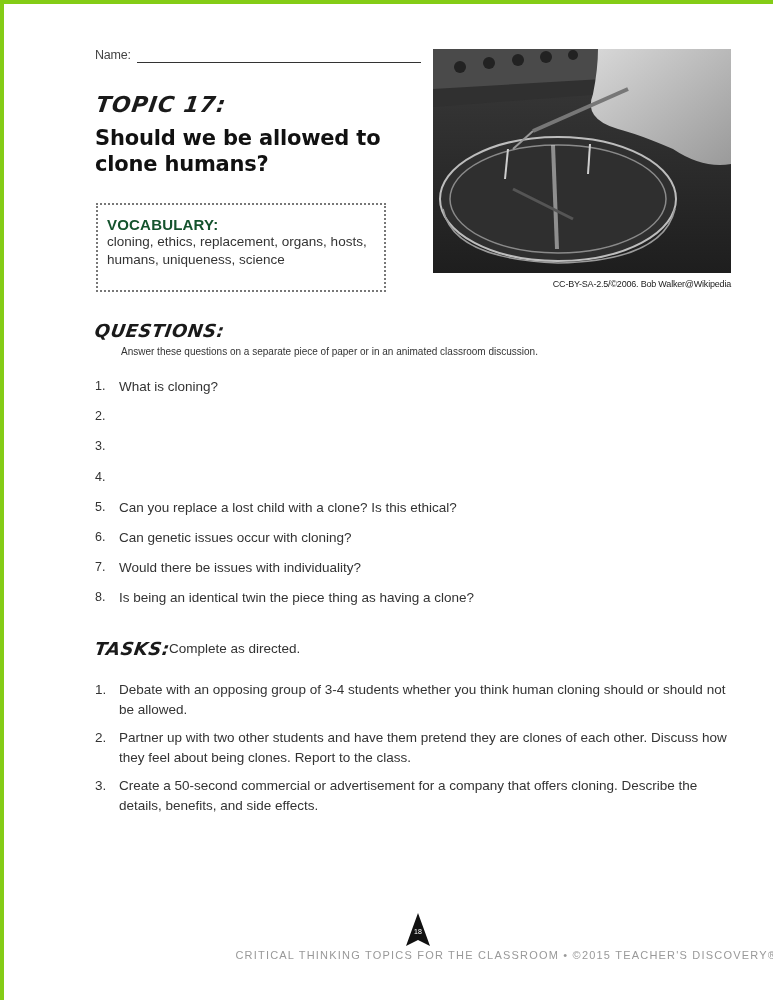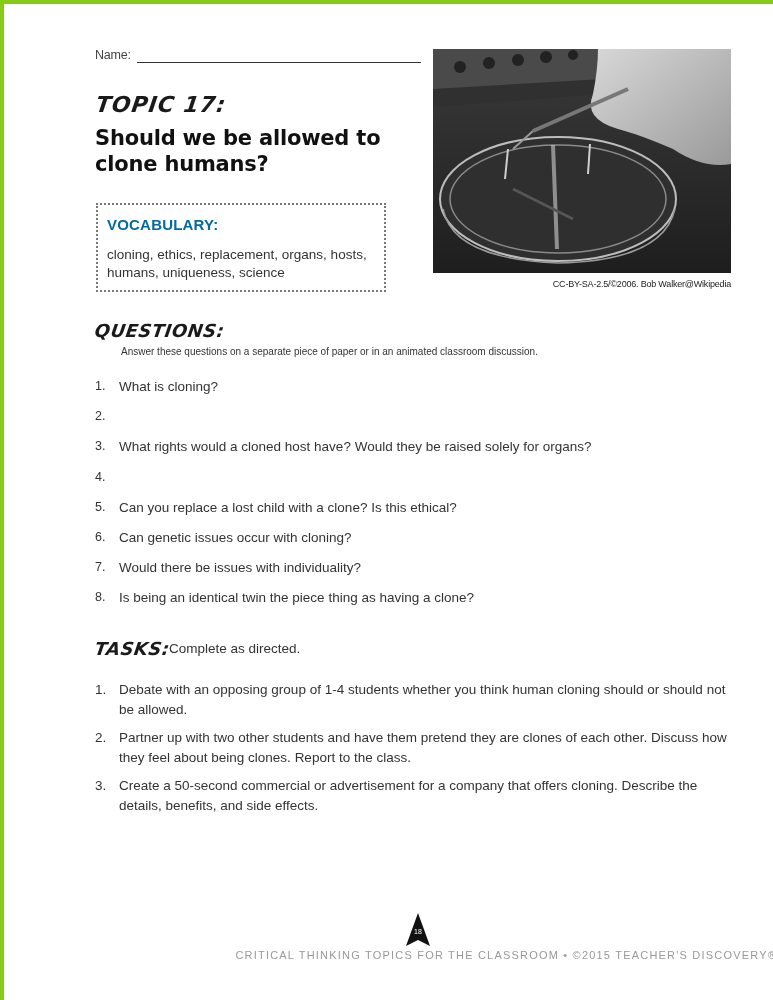--- a/index.html
+++ b/index.html
@@ -7,21 +7,21 @@
   .page { position: absolute; left: 0; top: 0; width: 771px; height: 998px; border: 4px solid #84cc16; background: #fff; }
 
   .name-row { position: absolute; left: 91px; top: 44px; width: 328px; height: 18px; }
   .name-label { position: absolute; left: 0; top: 0; font-size: 12.5px; color: #444; letter-spacing: -0.2px; }
   .name-line { position: absolute; left: 42px; top: 14px; width: 284px; border-bottom: 1px solid #333; }
 
   .topic-label { position: absolute; left: 92px; top: 88px; font-family: "DejaVu Sans", sans-serif; font-weight: bold; font-style: italic; font-size: 22px; letter-spacing: 1px; transform: skewX(-8deg); color: #1a1a1a; }
   .title { position: absolute; left: 91px; top: 121px; width: 320px; font-family: "DejaVu Sans", sans-serif; font-weight: bold; font-size: 21px; line-height: 26px; letter-spacing: -0.2px; color: #111; }
 
   .vocab-box { position: absolute; left: 92px; top: 199px; width: 290px; height: 89px; border: 2px dotted #777; box-sizing: border-box; padding: 11px 8px 0 9px; }
-  .vocab-heading { font-weight: bold; font-size: 15px; letter-spacing: 0.2px; color: #0369a1; margin-bottom: 13px; }
+  .vocab-heading { font-weight: bold; font-size: 15px; letter-spacing: 0.2px; color: #14532d; margin-bottom: 0; }
   .vocab-text { font-size: 13.5px; line-height: 18px; color: #333; }
 
   .photo { position: absolute; left: 429px; top: 45px; width: 298px; height: 224px; background: #2a2a2a; overflow: hidden; }
   .photo svg { display: block; }
   .photo-credit { position: absolute; left: 429px; top: 275px; width: 298px; text-align: right; font-size: 9px; color: #222; letter-spacing: -0.2px; }
 
   .section-label { font-family: "DejaVu Sans", sans-serif; font-weight: bold; font-style: italic; font-size: 18px; letter-spacing: 0.5px; color: #1a1a1a; display: inline-block; transform: skewX(-8deg); }
   .questions-head { position: absolute; left: 91px; top: 316px; }
   .questions-intro { position: absolute; left: 91px; top: 342px; font-size: 10px; color: #333; margin-left: 26px; }
 
@@ -102,21 +102,20 @@
   <ul class="q-list">
     <li class="q-item">
         <span class="q-num">1.</span>
         <span class="q-text">What is cloning?</span>
       </li>
     <li class="q-item">
         <span class="q-num">2.</span>
       </li>
     <li class="q-item">
         <span class="q-num">3.</span>
-        <span class="q-text">What rights would a cloned host have? Would they be raised solely for organs?</span>
       </li>
     <li class="q-item">
         <span class="q-num">4.</span>
       </li>
     <li class="q-item">
         <span class="q-num">5.</span>
         <span class="q-text">Can you replace a lost child with a clone? Is this ethical?</span>
       </li>
     <li class="q-item">
         <span class="q-num">6.</span>
@@ -133,21 +132,21 @@
   </ul>
 
   <div class="tasks-head">
     <span class="section-label">TASKS:</span>
   </div>
   <div class="tasks-intro">Complete as directed.</div>
 
   <ul class="t-list">
     <li class="t-item">
         <span class="t-num">1.</span>
-        <span class="t-text">Debate with an opposing group of 1-4 students whether you think human cloning should or should not be allowed.</span>
+        <span class="t-text">Debate with an opposing group of 3-4 students whether you think human cloning should or should not be allowed.</span>
       </li>
     <li class="t-item">
         <span class="t-num">2.</span>
         <span class="t-text">Partner up with two other students and have them pretend they are clones of each other. Discuss how they feel about being clones. Report to the class.</span>
       </li>
     <li class="t-item">
         <span class="t-num">3.</span>
         <span class="t-text">Create a 50-second commercial or advertisement for a company that offers cloning. Describe the details, benefits, and side effects.</span>
       </li>
   </ul>

